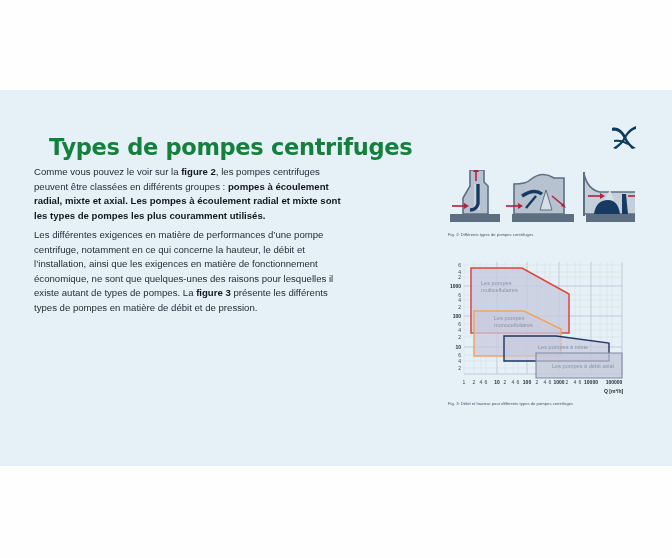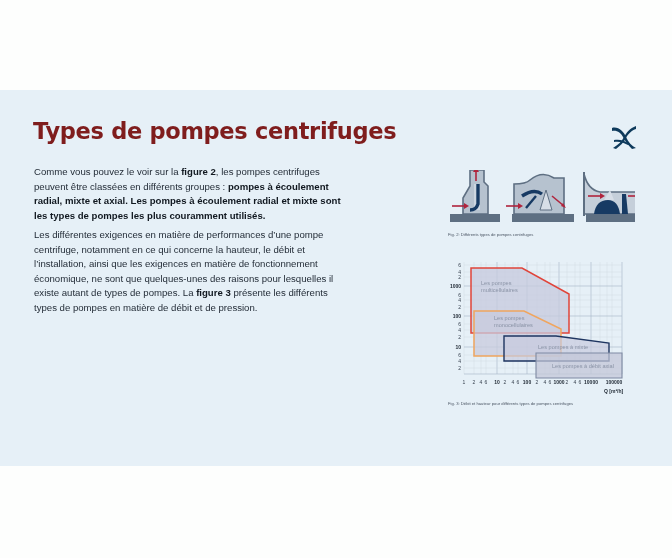--- a/index.html
+++ b/index.html
@@ -1,18 +1,18 @@
 <!DOCTYPE html>
 <html><head>
 <meta charset="utf-8">
 <style>
   html,body{margin:0;padding:0;}
   body{width:672px;height:558px;background:#fdfefd;position:relative;overflow:hidden;font-family:"Liberation Sans","DejaVu Sans",sans-serif;}
   .panel{position:absolute;left:0;top:90px;width:672px;height:376px;background:#e6f0f7;}
-  .title{position:absolute;left:33px;top:118px;font-family:"DejaVu Sans",sans-serif;font-weight:bold;font-size:22.5px;color:#7f1d1d;letter-spacing:-0.3px;margin:0;white-space:nowrap;}
+  .title{position:absolute;left:33px;top:118px;font-family:"DejaVu Sans",sans-serif;font-weight:bold;font-size:22.5px;color:#15803d;letter-spacing:-0.3px;margin:16px;white-space:nowrap;}
   .logo{position:absolute;left:610px;top:124px;width:28px;height:26px;}
   .para{position:absolute;left:34px;width:315px;font-size:9.6px;line-height:14.6px;color:#1f2833;margin:0;}
   .p1{top:165px;}
   .p2{top:228px;}
   .para b{font-weight:bold;color:#111820;}
   .fig2{position:absolute;left:450px;top:170px;width:185px;height:55px;}
   .cap{position:absolute;font-size:4.2px;color:#4a5563;white-space:nowrap;}
   .cap2{left:448px;top:232px;}
   .cap3{left:448px;top:401px;}
   .chart{position:absolute;left:440px;top:255px;width:200px;height:145px;}

